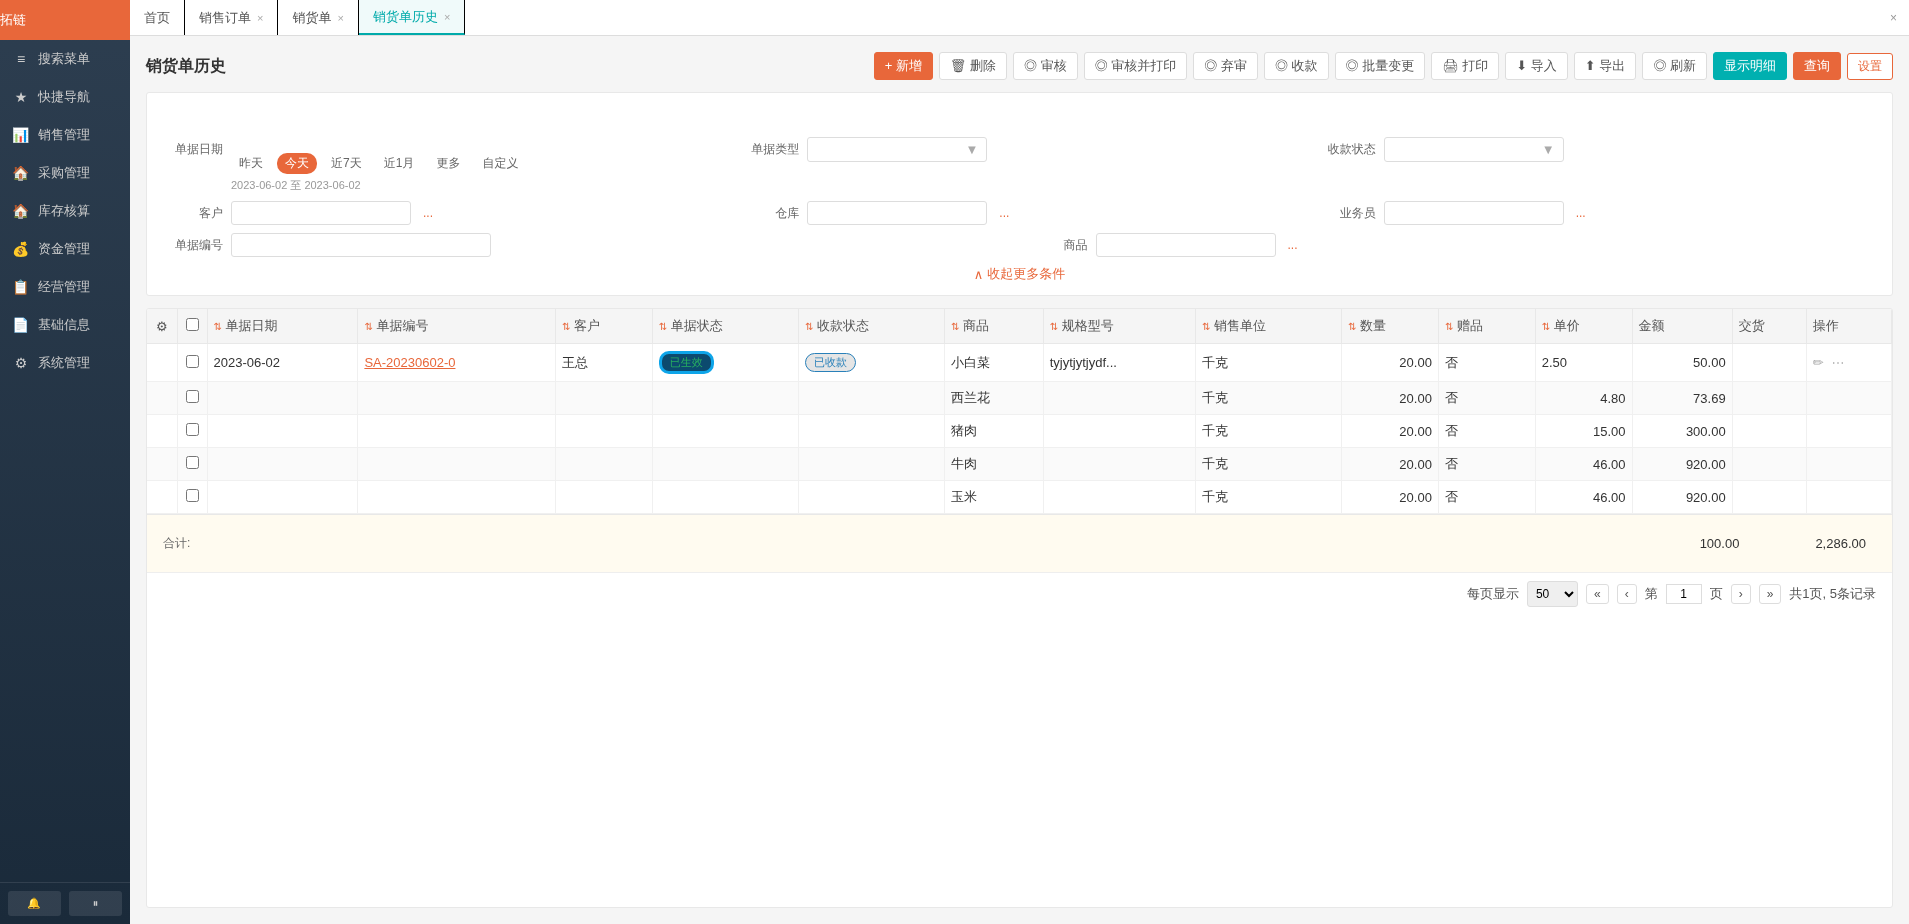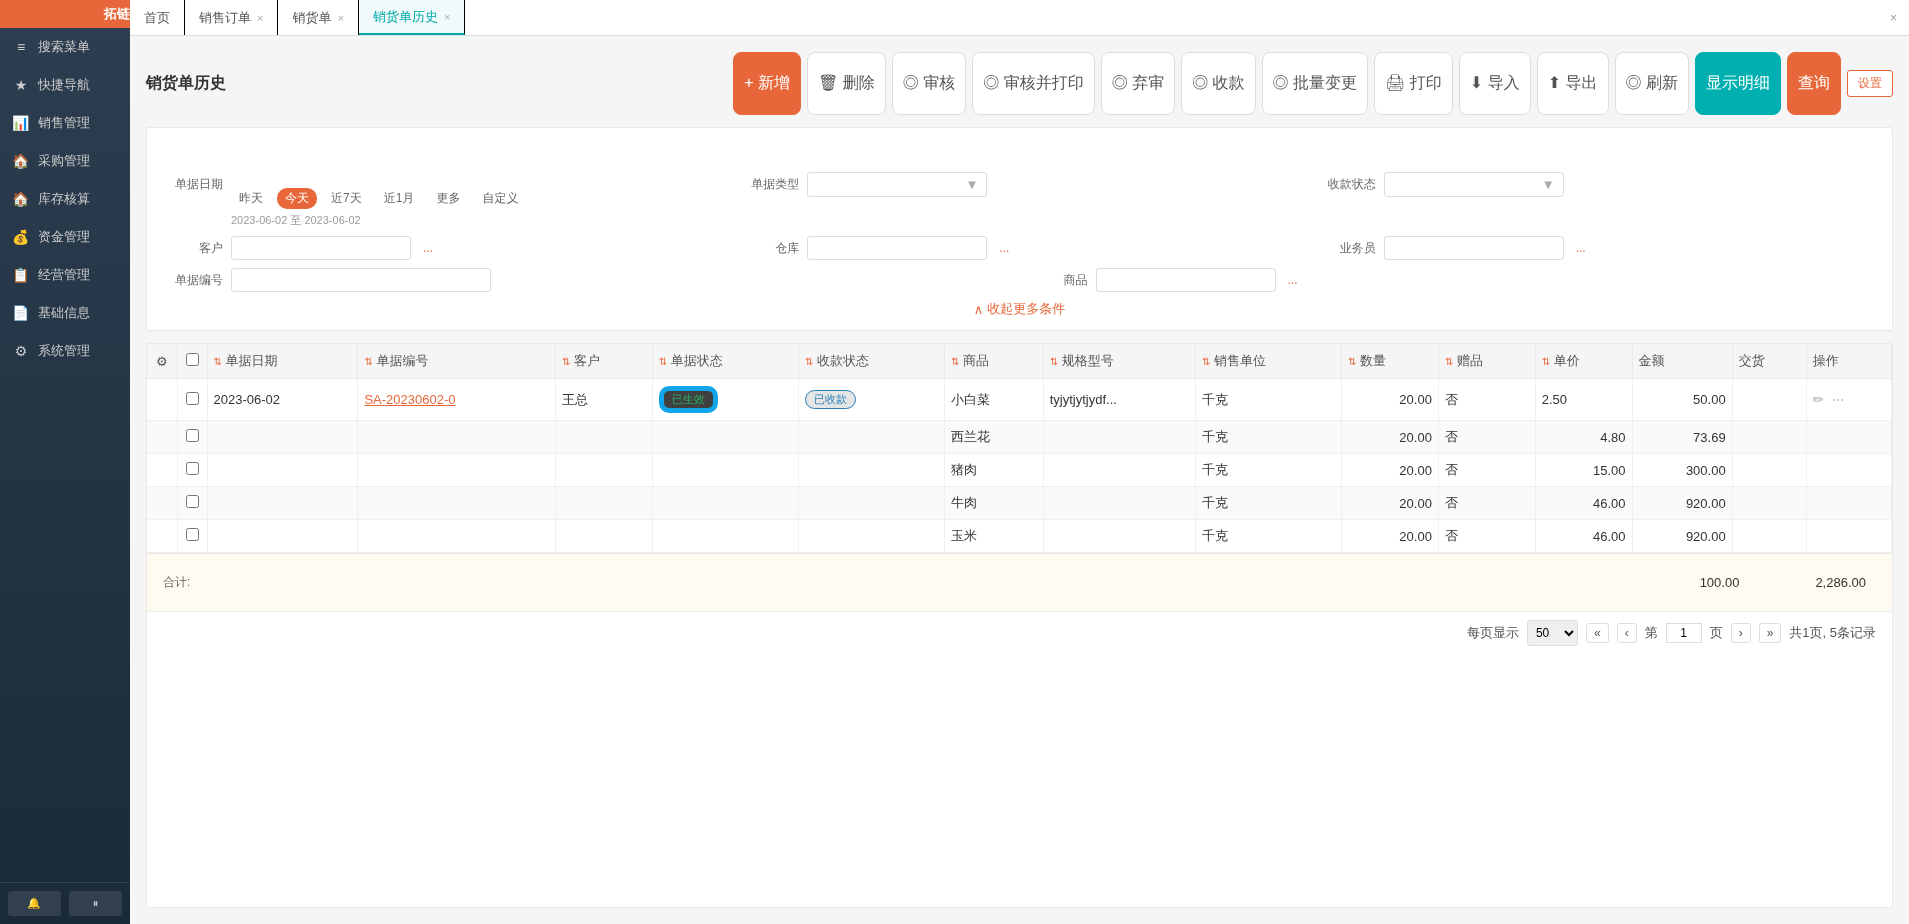--- a/index.html
+++ b/index.html
@@ -8,28 +8,28 @@
     
     .sidebar {
       width: 130px;
       background: linear-gradient(180deg, #2d3e50 0%, #1a2a3a 100%);
       display: flex;
       flex-direction: column;
       flex-shrink: 0;
       height: 100%;
     }
     .sidebar-logo {
-      height: 28px;
+      height: 40px;
       background: #e8673a;
       display: flex;
       align-items: center;
-      justify-content: flex-end;
+      justify-content: flex-start;
       color: white;
       font-size: 12px;
-      font-weight: bold;
+      font-weight: normal;
     }
     .sidebar-item {
       display: flex;
       align-items: center;
       padding: 10px 12px;
       color: #ccc;
       cursor: pointer;
       gap: 8px;
       font-size: 12px;
     }
@@ -120,26 +120,26 @@
     .toolbar {
       display: flex;
       align-items: center;
       gap: 6px;
       flex-wrap: wrap;
     }
     .btn {
       display: flex;
       align-items: center;
       gap: 3px;
-      padding: 20px 10px;
+      padding: 4px 10px;
       border: 1px solid #ddd;
       background: #fff;
       cursor: pointer;
-      border-radius: 8px;
-      font-size: 16px;
+      border-radius: 3px;
+      font-size: 13px;
       color: #555;
       white-space: nowrap;
     }
     .btn-primary { background: #e8673a; color: white; border-color: #e8673a; }
     .btn-teal { background: #00b0b0; color: white; border-color: #00b0b0; }
 
     
     .filter-area {
       background: #fff;
       border: 1px solid #e8e8e8;
@@ -262,21 +262,21 @@
       padding: 7px 6px;
       color: #333;
       border-right: 1px solid #f0f0f0;
     }
     .status-badge {
       display: inline-block;
       padding: 1px 8px;
       border-radius: 10px;
       font-size: 11px;
     }
-    .badge-green { background: #404040; color: #27ae60; border: 5px solid #0ea5e9; }
+    .badge-green { background: #0c4a6e; color: #27ae60; border: 3px solid #0ea5e9; }
     .badge-blue { background: #e5e5e5; color: #2980b9; border: 1px solid #2980b9; }
     .link-text { color: #e8673a; cursor: pointer; text-decoration: underline; }
     .action-icons { display: flex; gap: 8px; align-items: center; color: #999; }
     .action-icon { cursor: pointer; color: #aaa; }
 
     
     .summary-row {
       background: #fffbf0;
       border-top: 1px solid #e8e8e8;
       display: flex;

